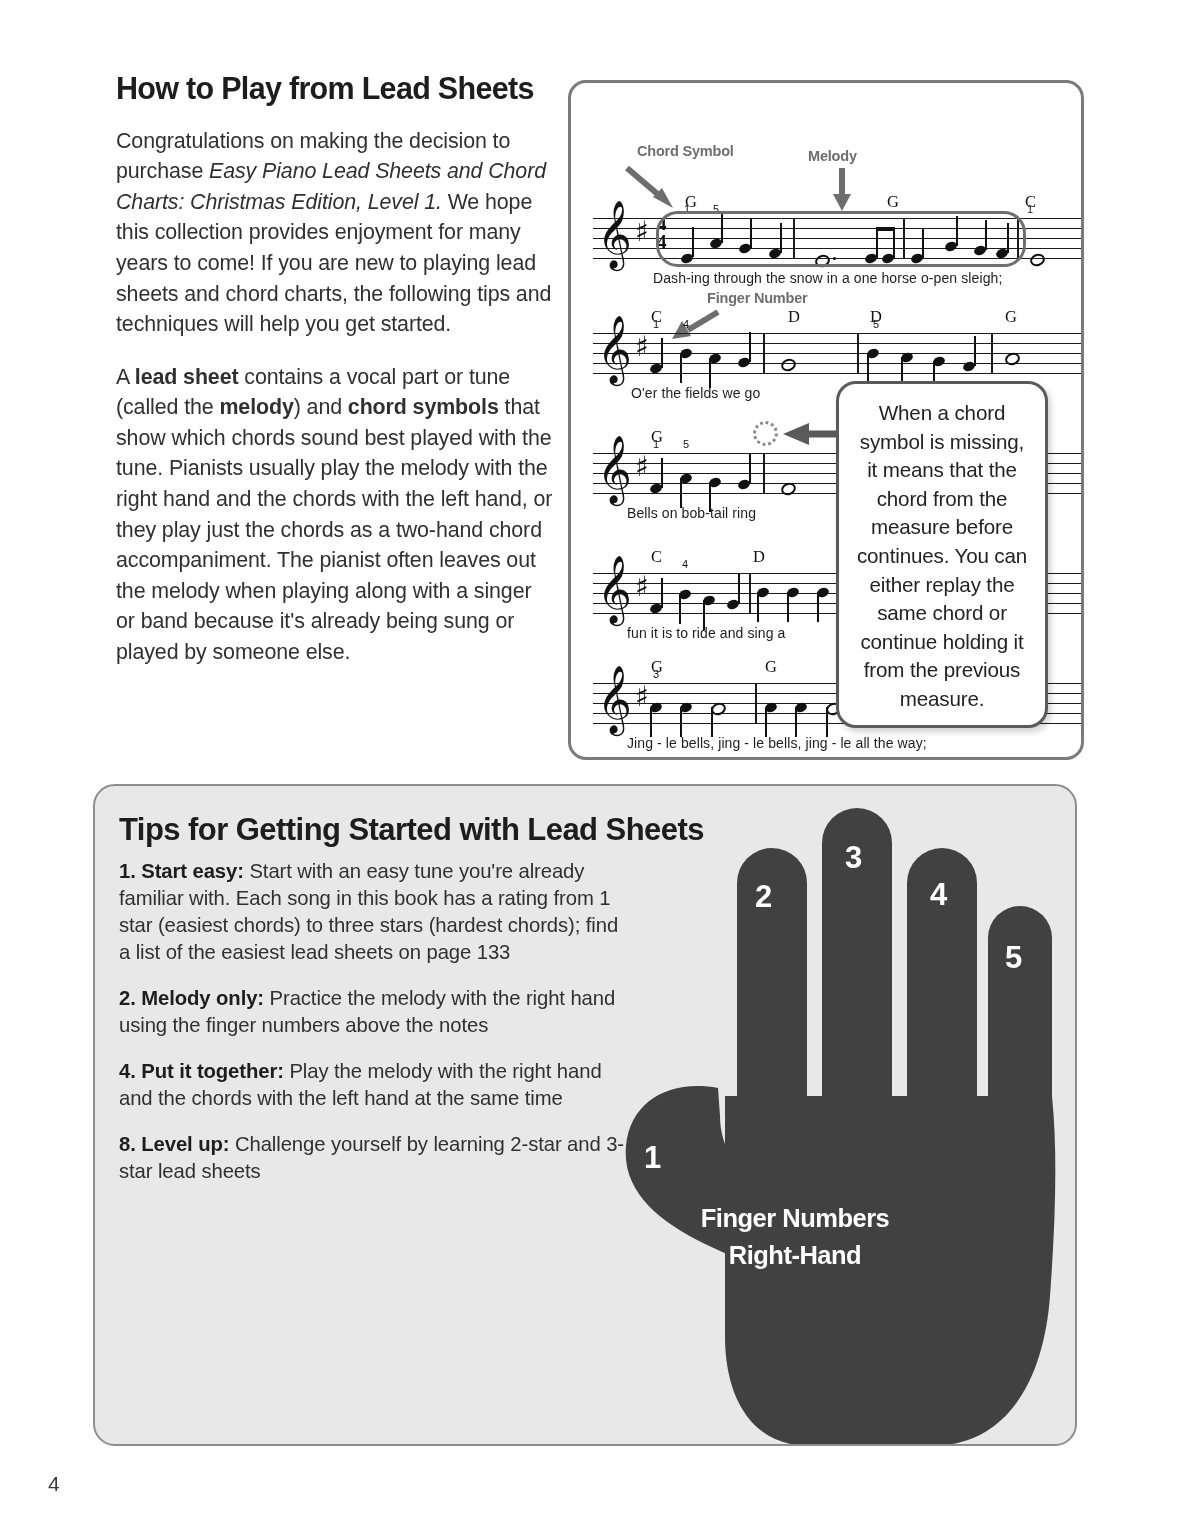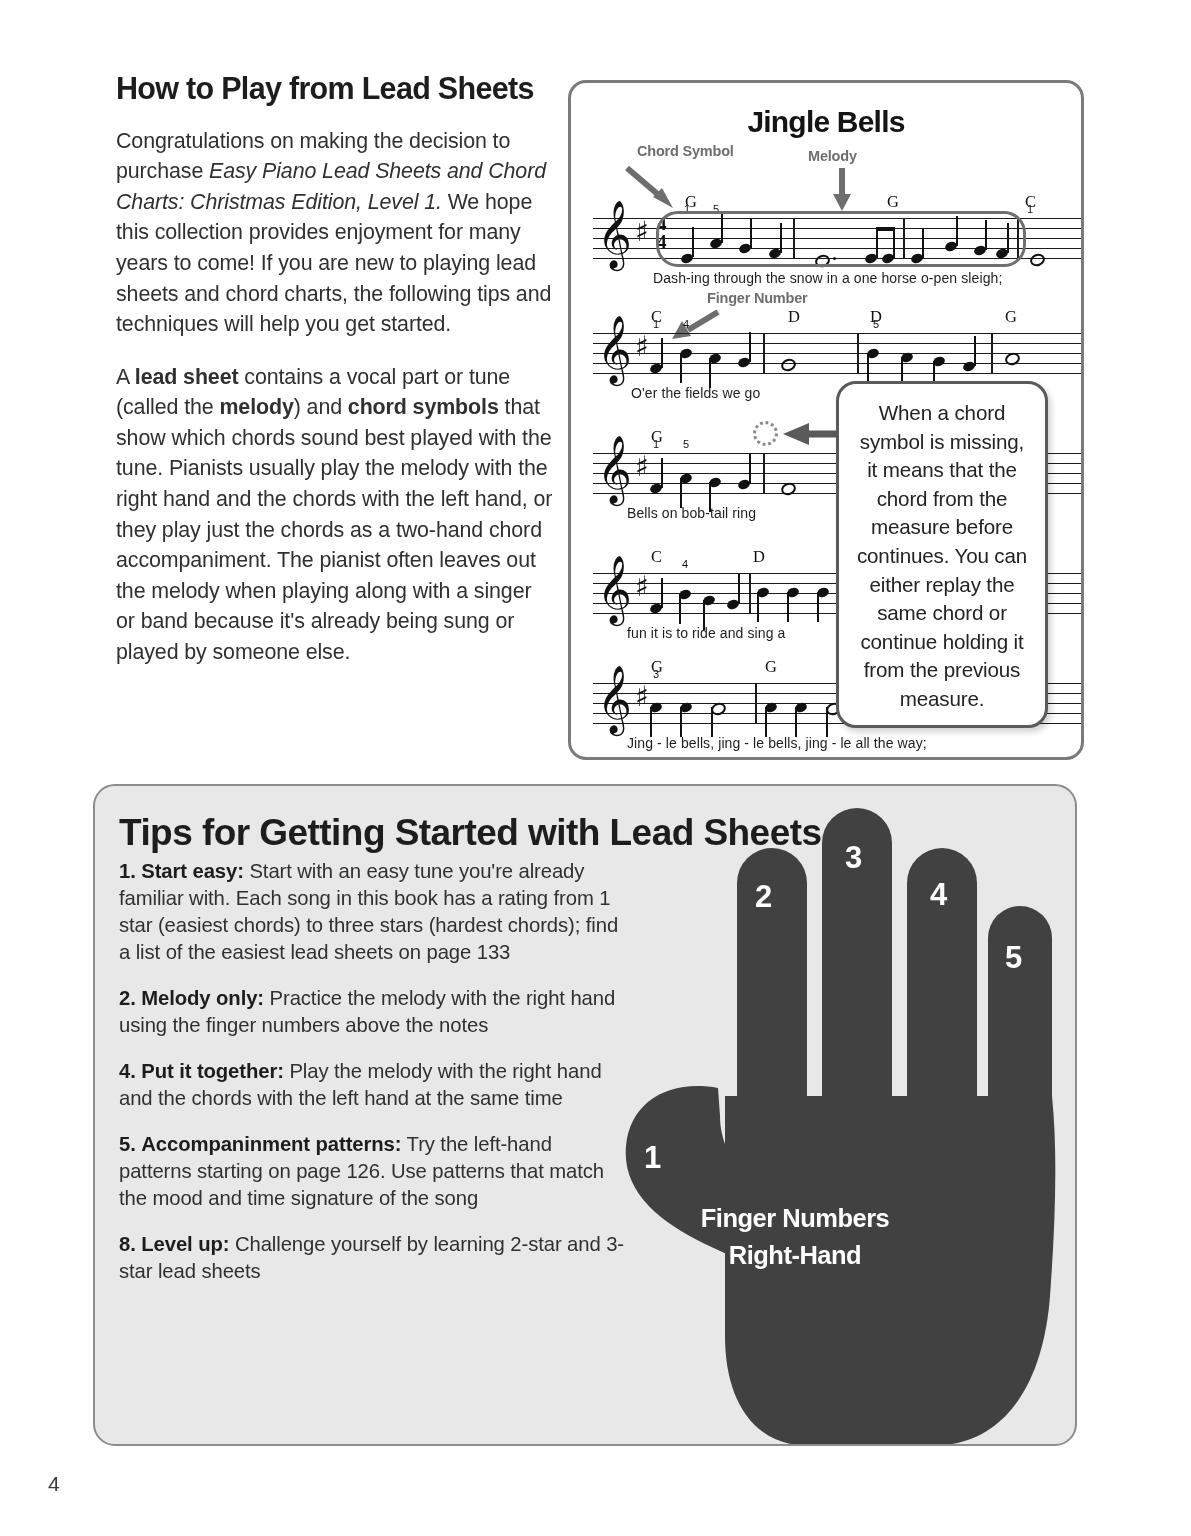--- a/index.html
+++ b/index.html
@@ -241,21 +241,21 @@
     background: #e8e8e8;
     border: 2.6px solid #8d8d8d;
     border-radius: 22px;
     box-sizing: border-box;
     overflow: hidden;
   }
   #tips-heading {
     position: absolute;
     left: 24px;
     top: 26px;
-    font-size: 37px;
+    font-size: 31px;
     font-weight: bold;
     color: #1d1d1d;
     letter-spacing: -0.55px;
   }
   #tips-list {
     position: absolute;
     left: 24px;
     top: 72px;
     width: 510px;
   }
@@ -311,21 +311,20 @@
 <div id="intro-column">
   <h1 id="page-heading">How to Play from Lead Sheets</h1>
   <p class="body-para"><span>Congratulations on making the decision to purchase </span><em>Easy Piano Lead Sheets and Chord Charts: Christmas Edition, Level 1.</em><span> We hope this collection provides enjoyment for many years to come! If you are new to playing lead sheets and chord charts, the following tips and techniques will help you get started.</span></p>
   <p class="body-para"><span>A </span><b>lead sheet</b><span> contains a vocal part or tune (called the </span><b>melody</b><span>) and </span><b>chord symbols</b><span> that show which chords sound best played with the tune. Pianists usually play the melody with the right hand and the chords with the left hand, or they play just the chords as a two-hand chord accompaniment. The pianist often leaves out the melody when playing along with a singer or band because it's already being sung or played by someone else.</span></p>
 </div>
 
 <div id="sample-label">Sample Lead Sheet</div>
 
 <div id="leadsheet-panel">
 
-  <div id="song-title">Jingle Bells</div>
 
   <div class="annot-label" style="left:22px; top:60px;margin-left:44px;">Chord Symbol</div>
   <div class="annot-label" style="left:237px; top:65px;">Melody</div>
   <div class="annot-label" style="left:136px; top:207px;">Finger Number</div>
 
   <svg class="arrow-svg" style="left:50px; top:80px;" width="60" height="48" viewBox="0 0 60 48">
     <line x1="6" y1="5" x2="40" y2="34" stroke="#6e6e6e" stroke-width="6"></line>
     <polygon points="52,45 32,34 41,25" fill="#6e6e6e"></polygon>
   </svg>
 
@@ -537,21 +536,20 @@
 
 <div id="callout">When a chord symbol is missing, it means that the chord from the measure before continues. You can either replay the same chord or continue holding it from the previous measure.</div>
 
 <div id="tips-panel">
   <div id="tips-heading">Tips for Getting Started with Lead Sheets</div>
 
   <div id="tips-list">
     <div class="tip"><b>1.</b> <b>Start easy:</b><span> Start with an easy tune you're already familiar with. Each song in this book has a rating from 1 star (easiest chords) to three stars (hardest chords); find a list of the easiest lead sheets on page 133</span></div>
     <div class="tip"><b>2.</b> <b>Melody only:</b><span> Practice the melody with the right hand using the finger numbers above the notes</span></div>
     <div class="tip"><b>4.</b> <b>Put it together:</b><span> Play the melody with the right hand and the chords with the left hand at the same time</span></div>
-    <div class="tip"><b>5.</b> <b>Accompaninment patterns:</b><span> Try the left-hand patterns starting on page 126. Use patterns that match the mood and time signature of the song</span></div>
     <div class="tip"><b>8.</b> <b>Level up:</b><span> Challenge yourself by learning 2-star and 3-star lead sheets</span></div>
   </div>
 
   <div id="hand-figure">
     <svg width="470" height="650" viewBox="0 0 470 650">
 
       <path d="M118,292 C70,283 30,305 26,350 C22,395 58,425 105,448
                L200,492 L235,430 L150,380 C128,366 120,340 120,320 Z" fill="#414141"></path>
 
       <rect x="137" y="52" width="70" height="330" rx="35" fill="#414141"></rect>

